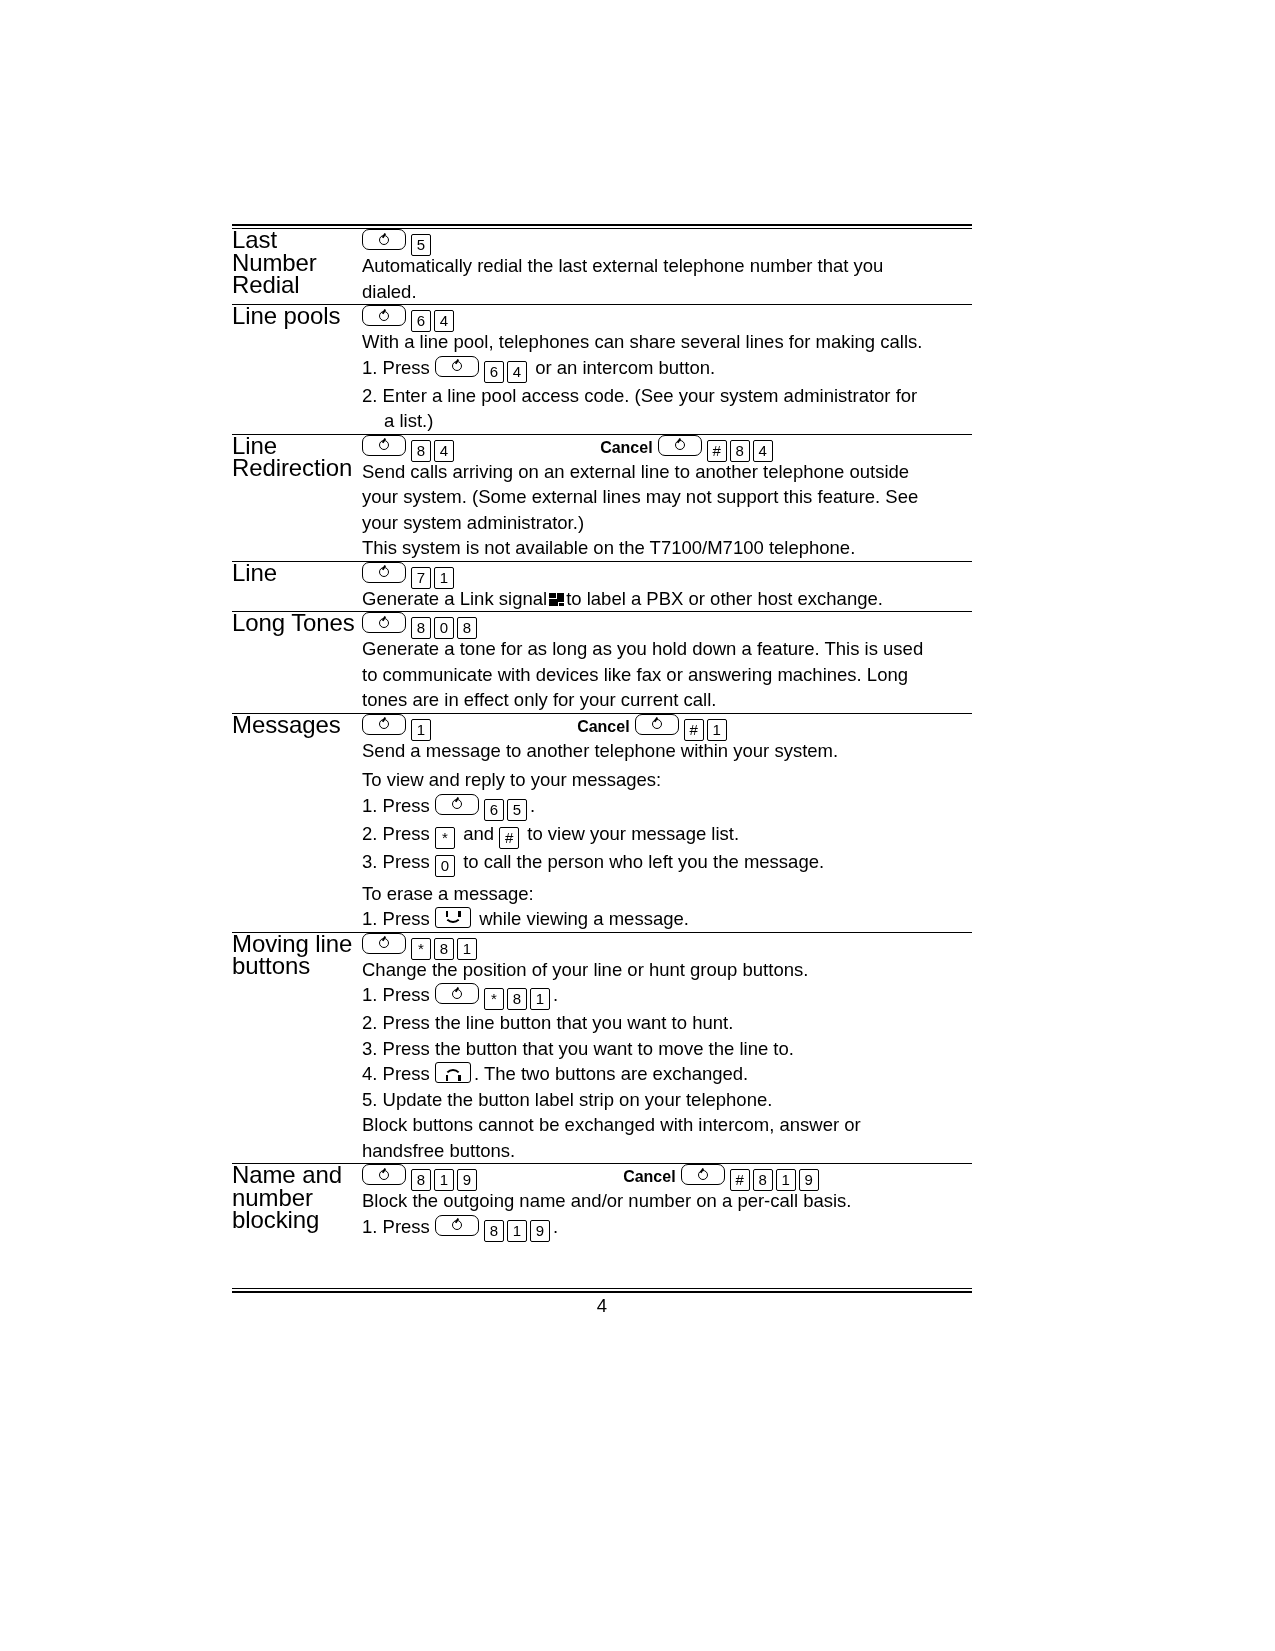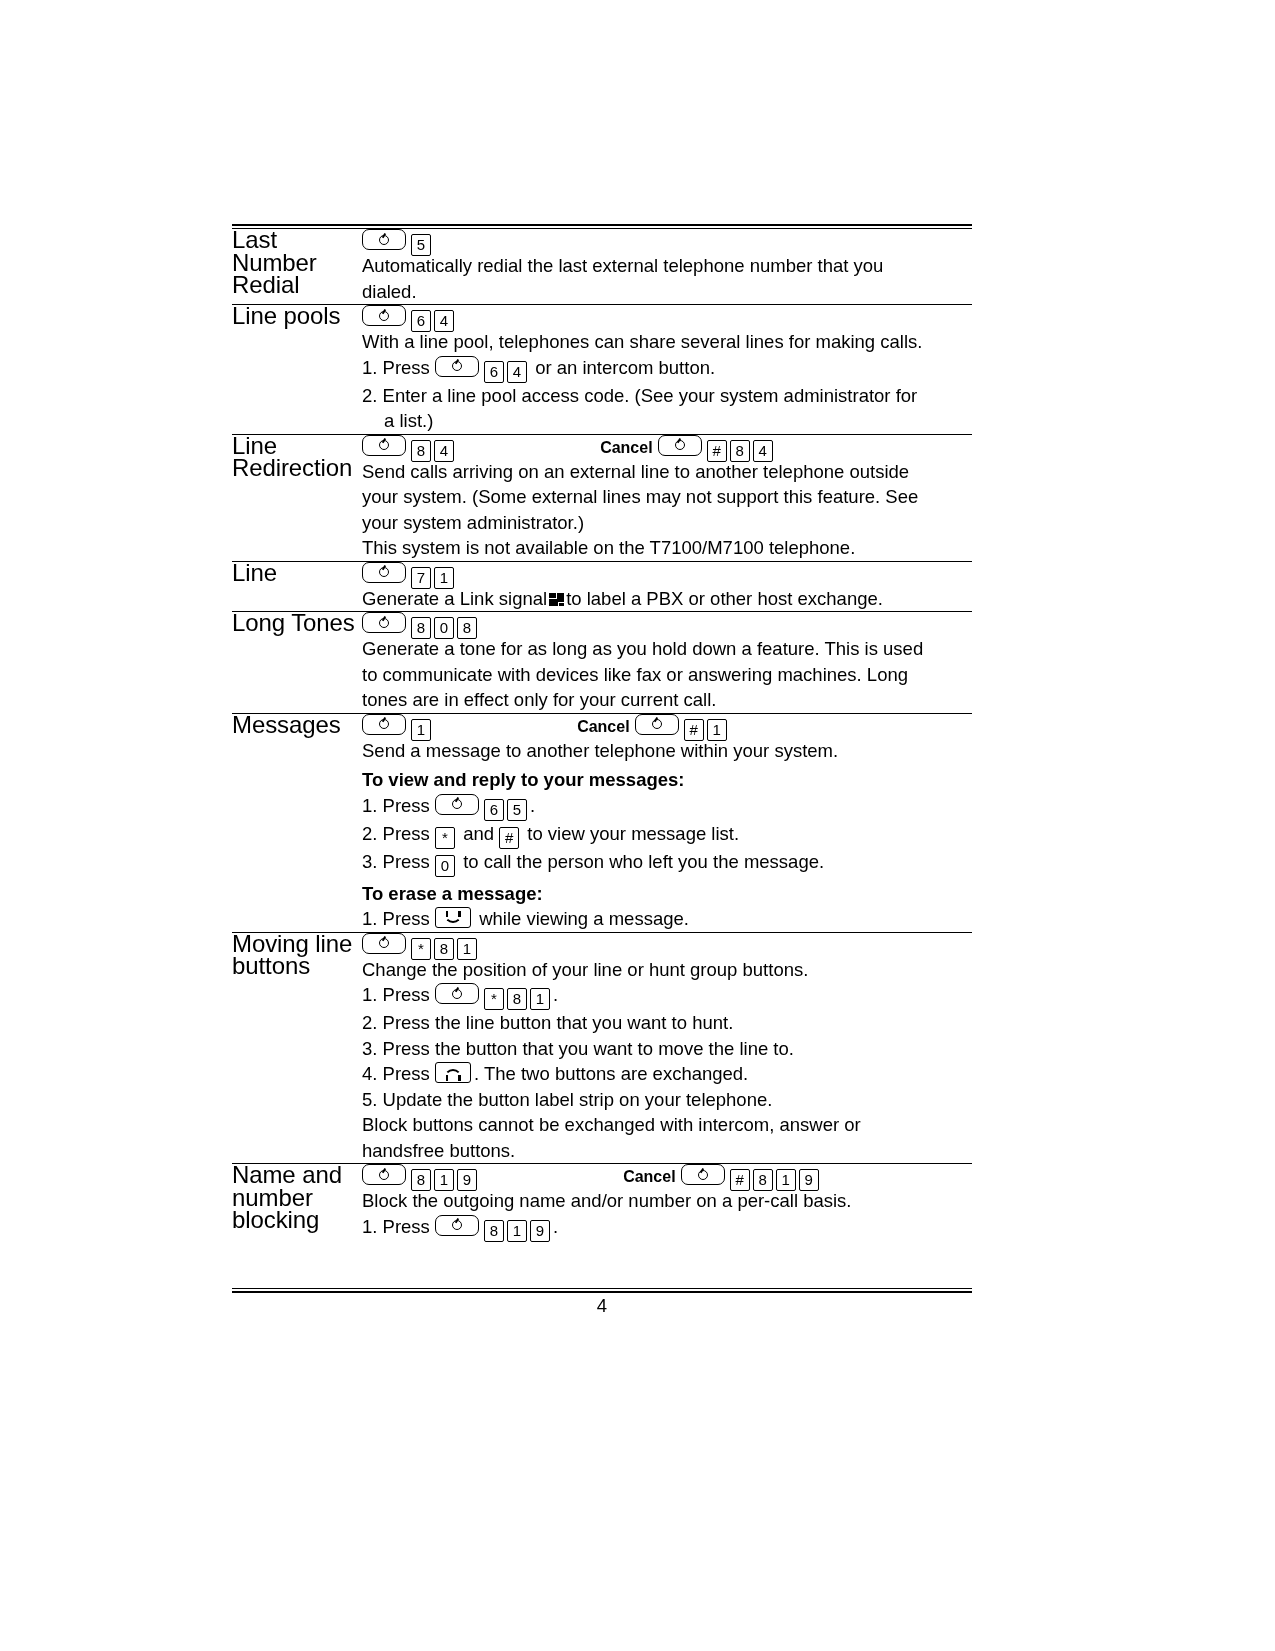--- a/index.html
+++ b/index.html
@@ -55,21 +55,21 @@
     line-height: 25.5px;
     padding-top: 9px;
     padding-bottom: 10px;
     padding-left: 2px;
   }
   tr.sec + tr.sec td {
     border-top: 1.6px solid #000;
   }
   .para { }
   .step { }
-  .sub-head { font-weight: bold; margin-top: 4px; }
+  .sub-head { font-weight: normal; margin-top: 4px; }
 
   
   .keyrow {
     display: block;
     height: 24px;
     line-height: 24px;
     white-space: nowrap;
   }
   .key {
     display: inline-block;

